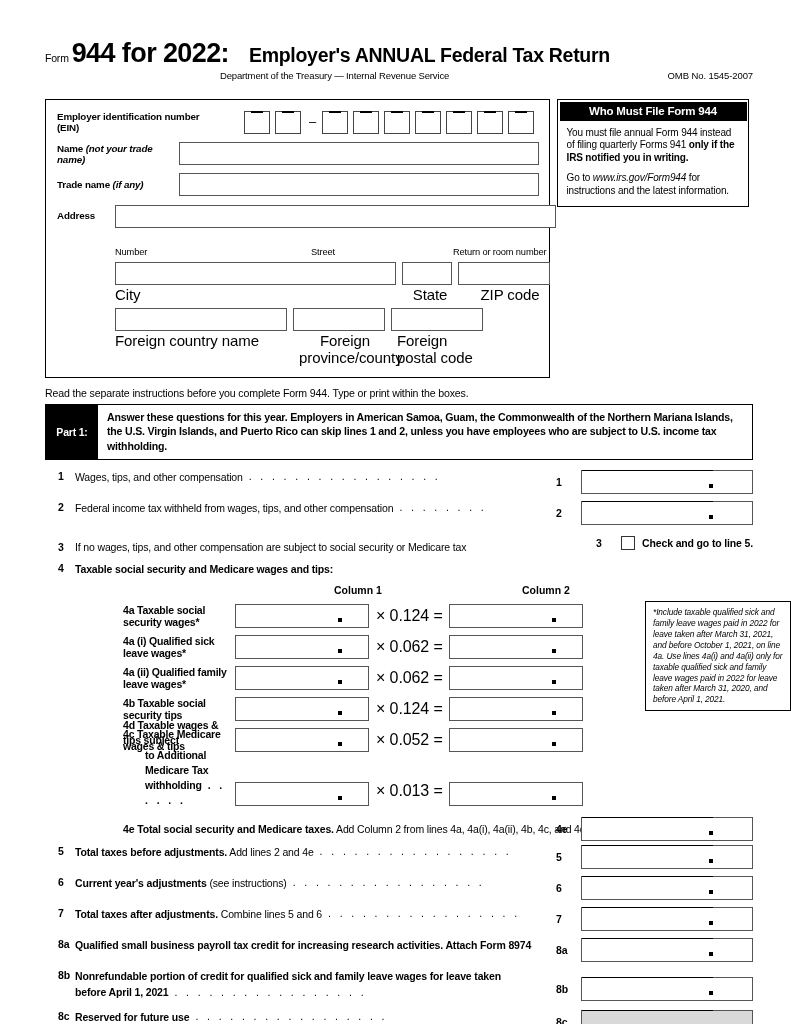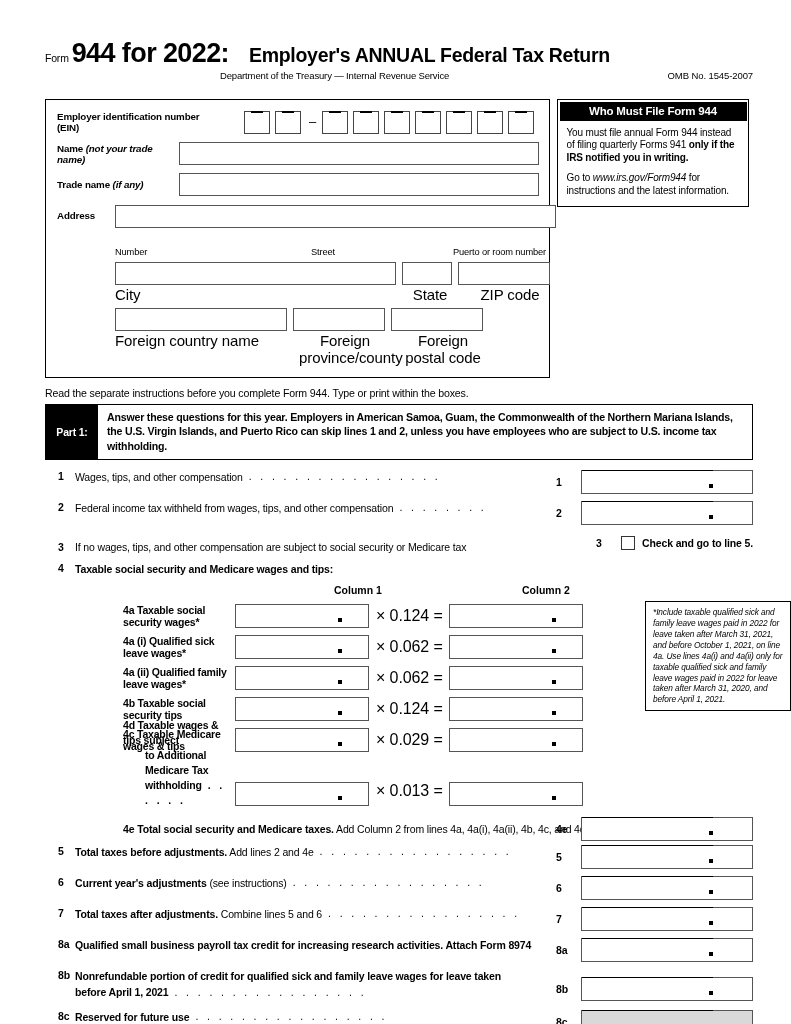--- a/index.html
+++ b/index.html
@@ -149,21 +149,21 @@
       </div>
 
       <div class="row-addr">
         <span class="rowlabel">Address</span>
         <span class="addrcol">
 
           <span class="fld" style="display:block;"></span>
           <span class="subrow">
             <span class="sub" style="width:196px;">Number</span>
             <span class="sub" style="flex:1;">Street</span>
-            <span class="sub" style="width:103px;text-align:left;">Puerto or room number</span>
+            <span class="sub" style="width:103px;text-align:left;">Return or room number</span>
           </span>
 
           <span class="grid2" style="display:flex;">
             <span class="fld" style="width:281px;"></span>
             <span class="fld" style="width:50px;margin-left:6px;"></span>
             <span class="fld" style="width:92px;margin-left:6px;"></span>
           </span>
           <span class="subrow">
             <span class="cap" style="width:287px;">City</span>
             <span class="cap" style="width:56px;text-align:center;">State</span>
@@ -171,21 +171,21 @@
           </span>
 
           <span class="grid3" style="display:flex;">
             <span class="fld" style="width:172px;"></span>
             <span class="fld" style="width:92px;margin-left:6px;"></span>
             <span class="fld" style="width:92px;margin-left:6px;"></span>
           </span>
           <span class="subrow">
             <span class="cap" style="width:178px;">Foreign country name</span>
             <span class="cap" style="width:92px;text-align:center;margin-left:6px;">Foreign province/county</span>
-            <span class="cap" style="width:92px;text-align:center;margin-left:6px;">Foreign postal code</span>
+            <span class="cap" style="width:92px;margin-left:6px;">Foreign postal code</span>
           </span>
 
         </span>
       </div>
 
     </div>
 
     <div class="rightcol">
       <div class="wmf-outer">
         <div class="wmf-bar">Who Must File Form 944</div>
@@ -274,21 +274,21 @@
       <div class="frow">
         <span class="flabel" style="width:186px;padding-left:78px;">4b  Taxable social security tips</span>
         <span class="amtsm" style="margin-left:4px;"></span>
         <span class="fmul">× 0.124 =</span>
         <span class="amtsm"></span>
       </div>
 
       <div class="frow">
         <span class="flabel" style="width:186px;padding-left:78px;">4c  Taxable Medicare wages &amp; tips</span>
         <span class="amtsm" style="margin-left:4px;"></span>
-        <span class="fmul">× 0.029 =</span>
+        <span class="fmul">× 0.052 =</span>
         <span class="amtsm"></span>
       </div>
 
       <div class="frow" style="height:52px;align-items:flex-end;">
         <span class="flabel" style="width:186px;padding-left:78px;line-height:1.42;">
           <span style="display:block;">4d  Taxable wages &amp; tips subject</span>
           <span style="display:block;padding-left:22px;">to Additional Medicare Tax</span>
           <span style="display:block;padding-left:22px;"><span>withholding</span><span class="lead">. . . . . .</span></span>
         </span>
         <span class="amtsm" style="margin-left:4px;margin-bottom:2px;"></span>

